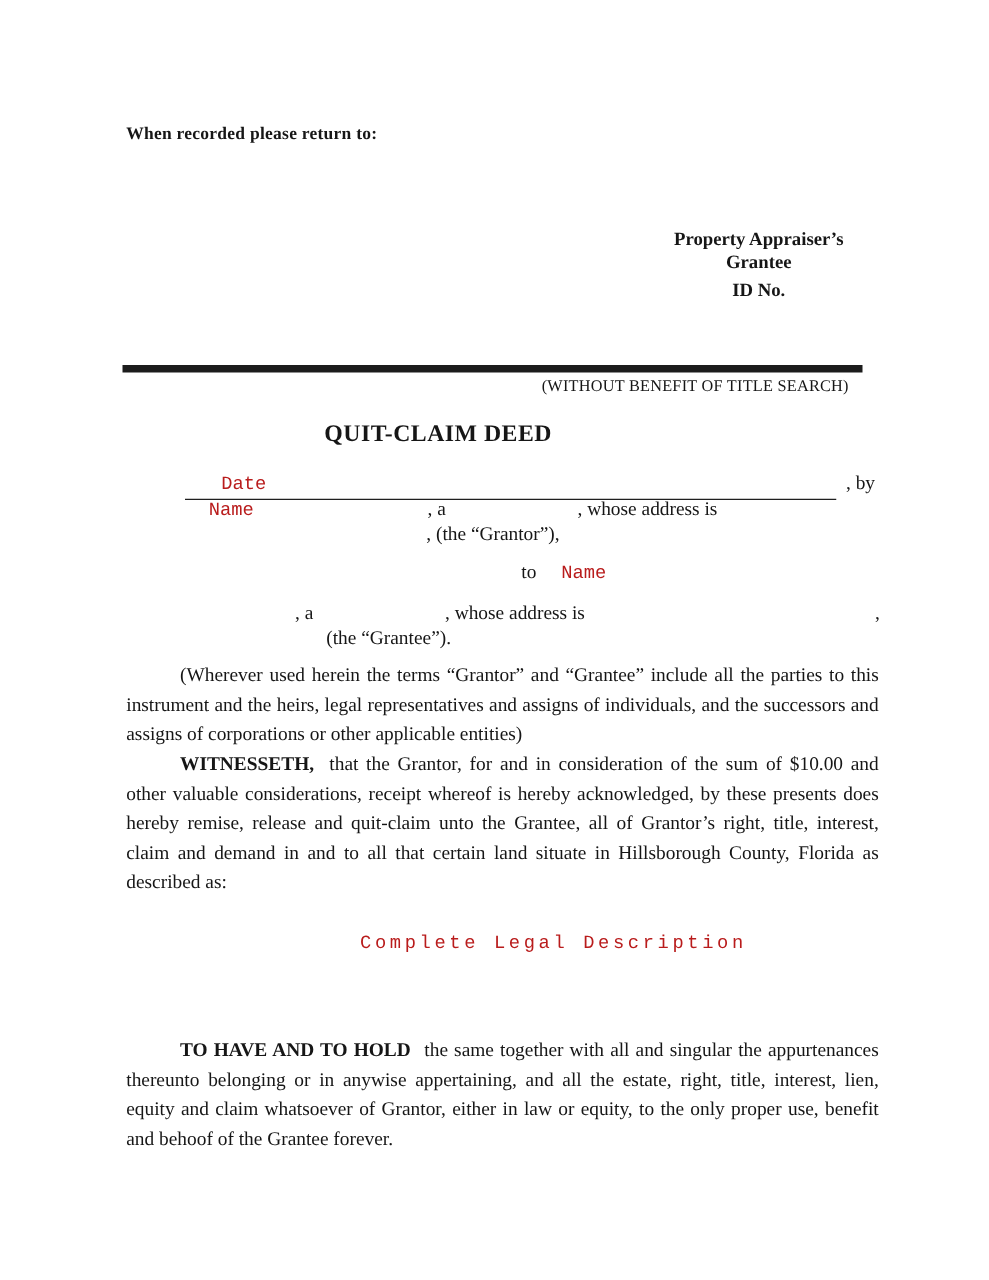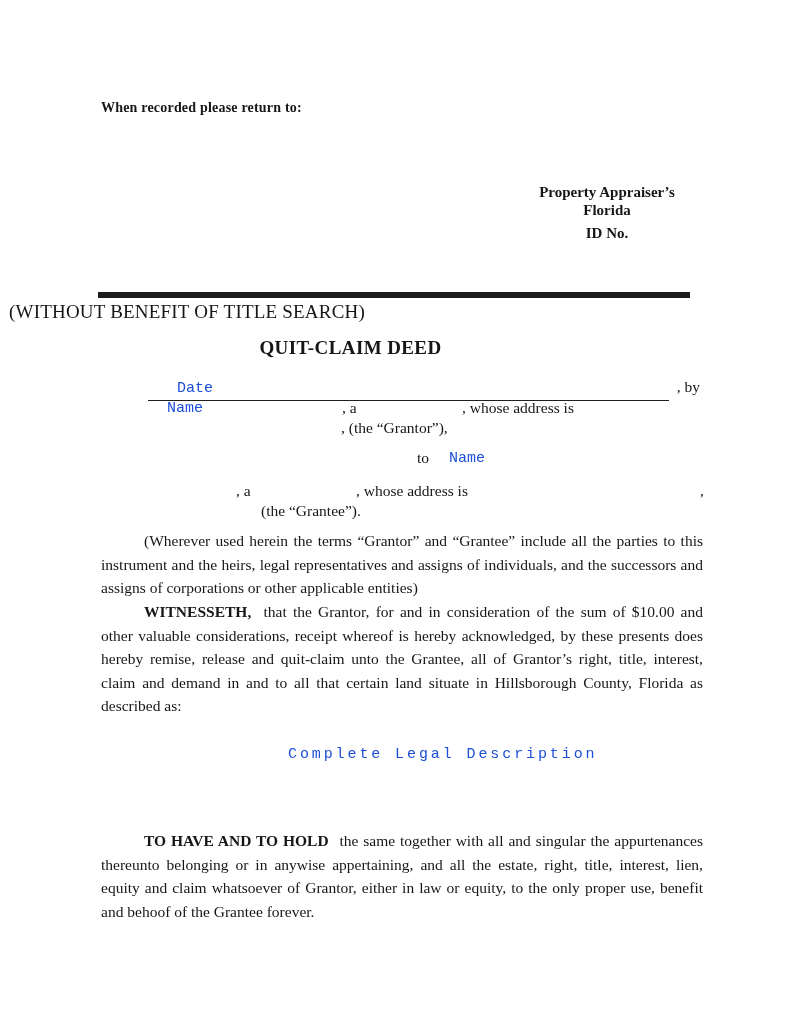--- a/index.html
+++ b/index.html
@@ -8,41 +8,41 @@
     position: relative;
     width: 791px;
     height: 1024px;
     background: #ffffff;
     font-family: "Liberation Serif", serif;
     color: #161616;
     overflow: hidden;
   }
   .mono {
     font-family: "Liberation Mono", monospace;
-    color: #1d4ed8;
+    color: #b91c1c;
   }
   .return-to {
     position: absolute; top: 91px; left: 92px;
     font-size: 14px; font-weight: bold; letter-spacing: 0.2px;
   }
   .prepared-by {
     position: absolute; top: 172px; left: 91px;
     font-size: 15px; font-weight: bold; letter-spacing: 0.2px;
   }
   .parcel-block {
     position: absolute; top: 172px; left: 505px; width: 192px;
     font-size: 15px; font-weight: bold; text-align: center; line-height: 17.5px;
   }
   .rule {
     position: absolute; top: 286px; left: 92px; width: 592px; height: 3px;
     background: #1c1c1c;
   }
   .subtitle {
     position: absolute; top: 292px; left: 0; width: 676px;
-    text-align: left; font-size: 19px; letter-spacing: 0.2px;
+    text-align: right; font-size: 13px; letter-spacing: 0.2px;
   }
   .title {
     position: absolute; top: 328px; left: 0; width: 689px;
     text-align: center; font-size: 19px; font-weight: bold; letter-spacing: 0.4px;
   }
   .intro {
     position: absolute; top: 360px; left: 92px; width: 608px; height: 160px;
     font-size: 15.5px;
   }
   .l1 {
@@ -73,21 +73,21 @@
 </style>
 </head>
 <body>
 
 <div class="page">
 
   <div class="return-to">When recorded please return to:</div>
 
 
   <div class="parcel-block">
-    <div>Property Appraiser’s Florida</div>
+    <div>Property Appraiser’s Grantee</div>
     <div>ID No.</div>
   </div>
 
   <div class="rule"></div>
 
   <div class="subtitle">(WITHOUT BENEFIT OF TITLE SEARCH)</div>
 
   <div class="title">QUIT-CLAIM DEED</div>
 
   <div class="intro">

